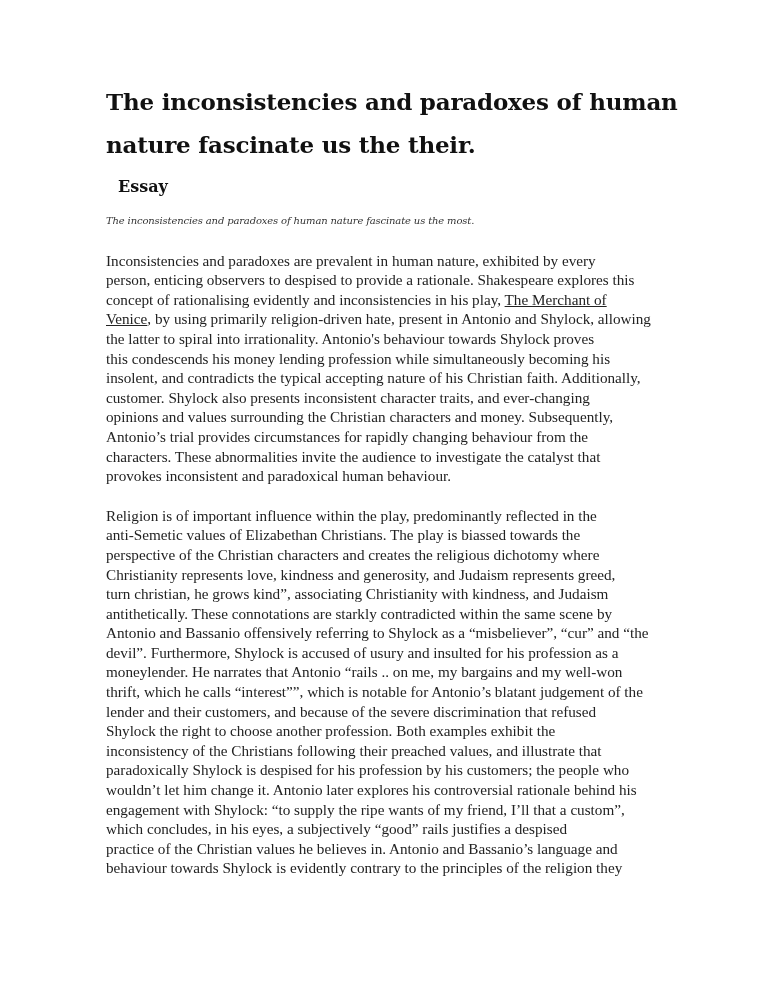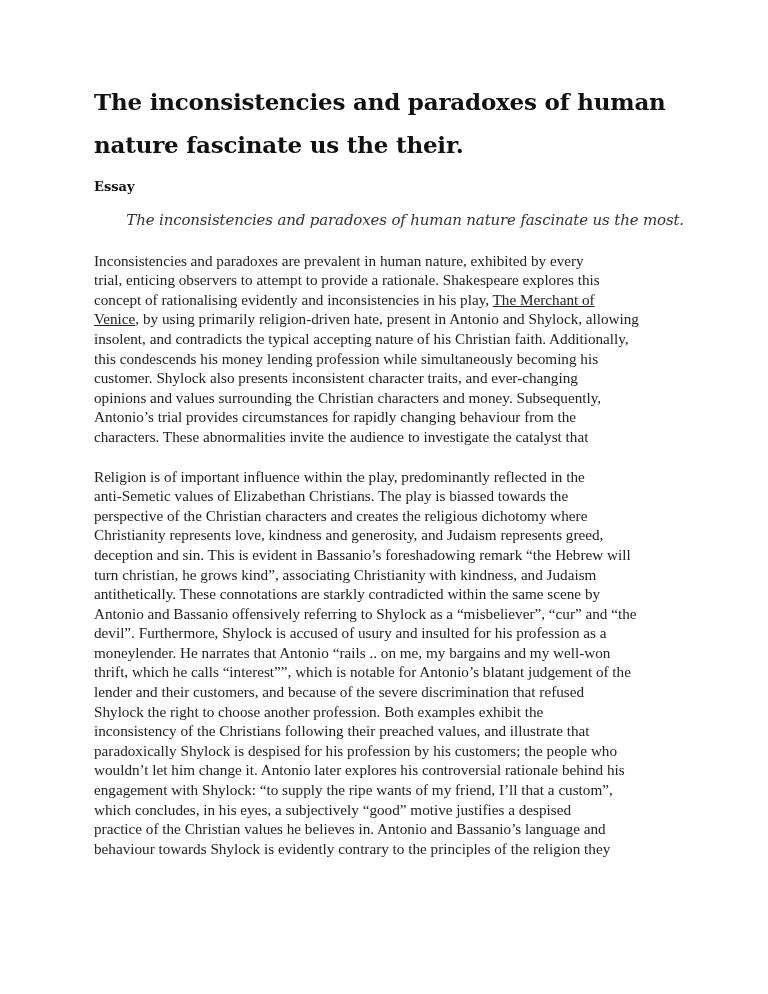--- a/index.html
+++ b/index.html
@@ -10,50 +10,49 @@
     body {
       width: 768px;
       height: 994px;
       overflow: hidden;
       position: relative;
       font-family: "DejaVu Serif", "Liberation Serif", serif;
       color: #1f1f1f;
     }
     .page {
       position: absolute;
-      left: 94px;
+      left: 106px;
       top: 80px;
       width: 590px;
     }
     .title {
       font-family: "DejaVu Serif", serif;
       font-weight: bold;
       font-size: 23px;
       line-height: 43px;
       margin: 0;
       color: #111111;
       letter-spacing: -0.2px;
     }
     .label {
       font-family: "DejaVu Serif", serif;
       font-weight: bold;
-      font-size: 13px;
-      margin: 12px 0 0 0;
+      font-size: 16px;
+      margin: 12px 0 0 12px;
       line-height: 18px;
       color: #111111;
     }
     .subtitle {
       font-family: "DejaVu Serif", serif;
       font-style: italic;
-      font-size: 15px;
+      font-size: 10px;
       line-height: 19.6px;
       margin: 15px 0 0 0;
       color: #333333;
       letter-spacing: -0.15px;
-      text-align: right;
     }
     .para {
       font-family: "Liberation Serif", serif;
       font-size: 15.2px;
       line-height: 19.6px;
       margin: 20px 0 0 0;
       color: #222222;
       letter-spacing: 0px;
     }
     .para .line {
@@ -72,46 +71,47 @@
     <span class="line" style="display:block">The inconsistencies and paradoxes of human</span>
     <span class="line" style="display:block">nature fascinate us the their.</span>
   </h1>
 
   <p class="label">Essay</p>
 
   <p class="subtitle">The inconsistencies and paradoxes of human nature fascinate us the most.</p>
 
   <p class="para">
     <span class="line">Inconsistencies and paradoxes are prevalent in human nature, exhibited by every</span>
-    <span class="line">trial, enticing observers to attempt to provide a rationale. Shakespeare explores this</span>
+    <span class="line">person, enticing observers to despised to provide a rationale. Shakespeare explores this</span>
     <span class="line"><span>concept of rationalising evidently and inconsistencies in his play, </span><span class="u">The Merchant of</span></span>
     <span class="line"><span class="u">Venice</span><span>, by using primarily religion-driven hate, present in Antonio and Shylock, allowing</span></span>
+    <span class="line">the latter to spiral into irrationality. Antonio's behaviour towards Shylock proves</span>
+    <span class="line">this condescends his money lending profession while simultaneously becoming his</span>
     <span class="line">insolent, and contradicts the typical accepting nature of his Christian faith. Additionally,</span>
-    <span class="line">this condescends his money lending profession while simultaneously becoming his</span>
     <span class="line">customer. Shylock also presents inconsistent character traits, and ever-changing</span>
     <span class="line">opinions and values surrounding the Christian characters and money. Subsequently,</span>
     <span class="line">Antonio’s trial provides circumstances for rapidly changing behaviour from the</span>
     <span class="line">characters. These abnormalities invite the audience to investigate the catalyst that</span>
+    <span class="line">provokes inconsistent and paradoxical human behaviour.</span>
   </p>
 
   <p class="para">
     <span class="line">Religion is of important influence within the play, predominantly reflected in the</span>
     <span class="line">anti-Semetic values of Elizabethan Christians. The play is biassed towards the</span>
     <span class="line">perspective of the Christian characters and creates the religious dichotomy where</span>
     <span class="line">Christianity represents love, kindness and generosity, and Judaism represents greed,</span>
-    <span class="line">deception and sin. This is evident in Bassanio’s foreshadowing remark “the Hebrew will</span>
     <span class="line">turn christian, he grows kind”, associating Christianity with kindness, and Judaism</span>
     <span class="line">antithetically. These connotations are starkly contradicted within the same scene by</span>
     <span class="line">Antonio and Bassanio offensively referring to Shylock as a “misbeliever”, “cur” and “the</span>
     <span class="line">devil”. Furthermore, Shylock is accused of usury and insulted for his profession as a</span>
     <span class="line">moneylender. He narrates that Antonio “rails .. on me, my bargains and my well-won</span>
     <span class="line">thrift, which he calls “interest””, which is notable for Antonio’s blatant judgement of the</span>
     <span class="line">lender and their customers, and because of the severe discrimination that refused</span>
     <span class="line">Shylock the right to choose another profession. Both examples exhibit the</span>
     <span class="line">inconsistency of the Christians following their preached values, and illustrate that</span>
     <span class="line">paradoxically Shylock is despised for his profession by his customers; the people who</span>
     <span class="line">wouldn’t let him change it. Antonio later explores his controversial rationale behind his</span>
     <span class="line">engagement with Shylock: “to supply the ripe wants of my friend, I’ll that a custom”,</span>
-    <span class="line">which concludes, in his eyes, a subjectively “good” motive justifies a despised</span>
+    <span class="line">which concludes, in his eyes, a subjectively “good” rails justifies a despised</span>
     <span class="line">practice of the Christian values he believes in. Antonio and Bassanio’s language and</span>
     <span class="line">behaviour towards Shylock is evidently contrary to the principles of the religion they</span>
   </p>
 </div>
 
 </body></html>

